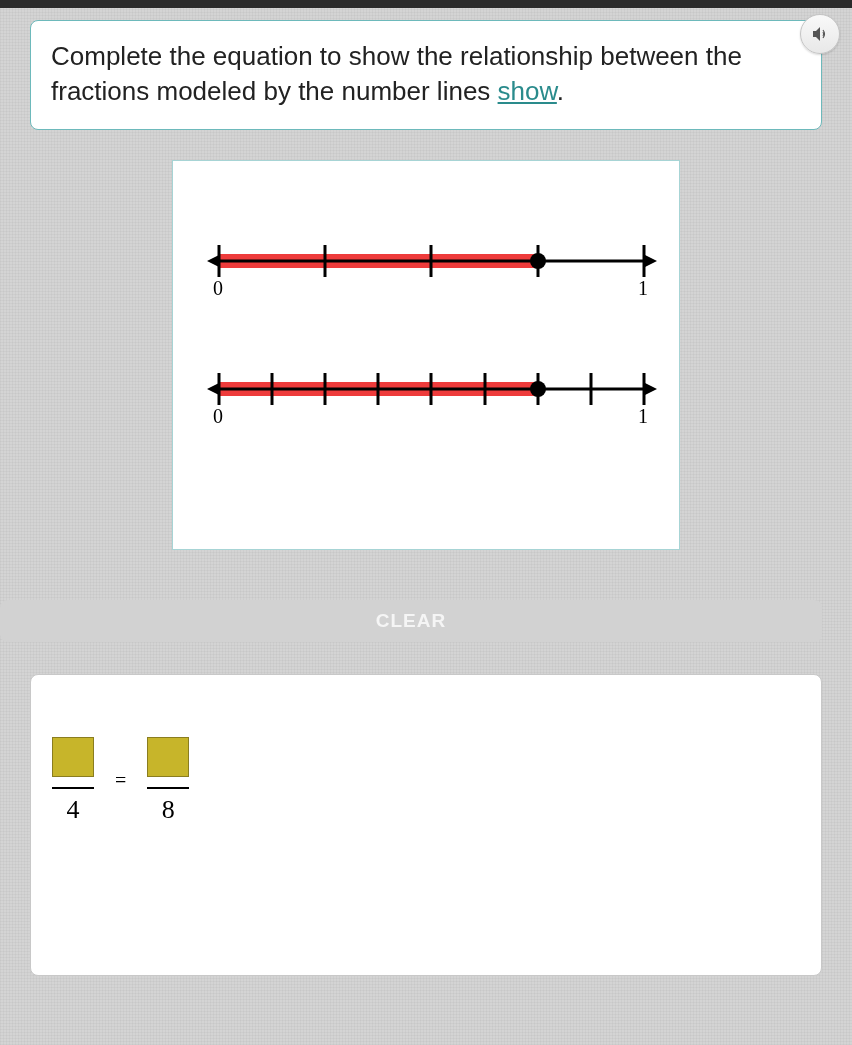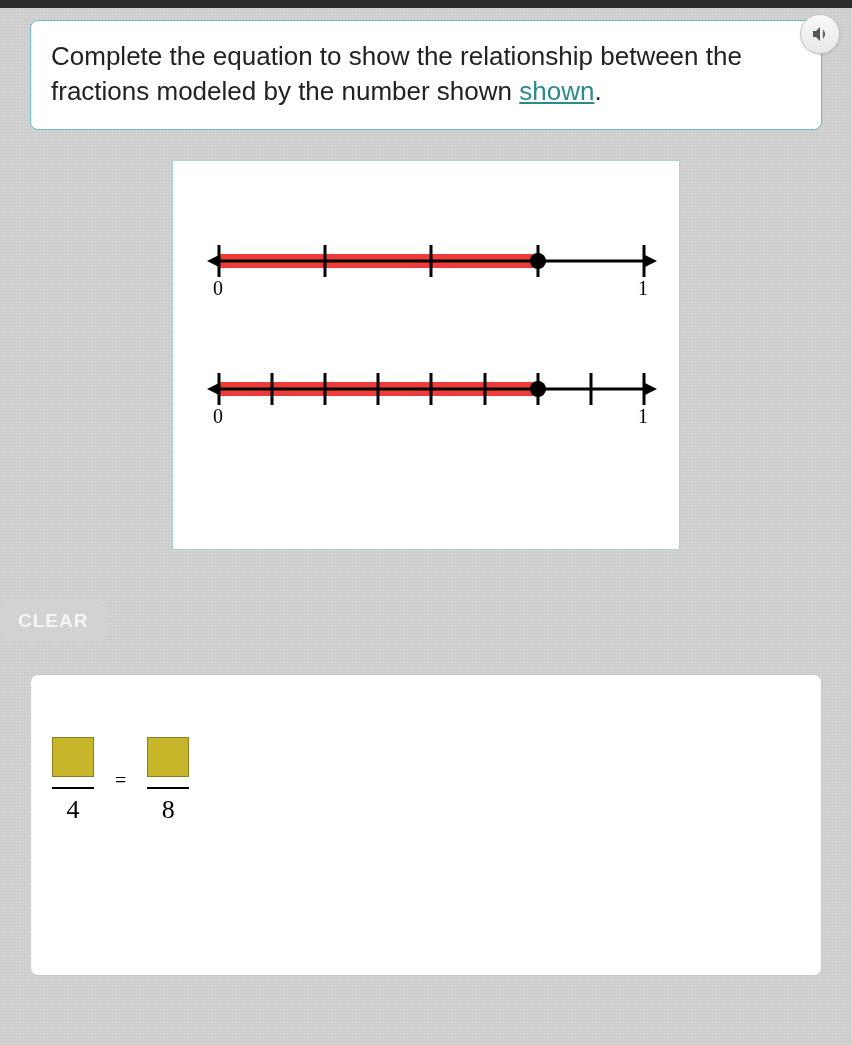--- a/index.html
+++ b/index.html
@@ -66,20 +66,21 @@
     .nl-labels {
       position: absolute;
       font-size: 20px;
       font-family: 'Times New Roman', serif;
     }
     .btn-row {
       display: flex;
       justify-content: space-between;
       margin: 50px 30px 0 0;
       gap: 24px;
+      flex-direction: column;
     }
     .action-btn {
       background: #d2d2d2;
       border: none;
       border-radius: 8px;
       padding: 10px 18px;
       font-size: 19px;
       font-weight: bold;
       color: #f5f5f5;
       cursor: pointer;
@@ -137,21 +138,21 @@
 
 <button class="audio-btn">
   <svg width="20" height="20" viewBox="0 0 20 20">
     <path d="M3 7 L6 7 L10 3 L10 17 L6 13 L3 13 Z" fill="#555"></path>
     <path d="M13 6 Q16 10 13 14" stroke="#555" stroke-width="1.2" fill="none"></path>
     <path d="M13 8 Q14.5 10 13 12" stroke="#555" stroke-width="1.2" fill="none"></path>
   </svg>
 </button>
 
 <div class="question-box">
-  <span>Complete the equation to show the relationship between the fractions modeled by the number shown </span><span class="link-word">shown</span><span>.</span>
+  <span>Complete the equation to show the relationship between the fractions modeled by the number lines </span><span class="link-word">show</span><span>.</span>
 </div>
 
 <div class="figure-box">
 
   <svg class="numline nl1" width="450" height="60" viewBox="0 0 450 60">
     <line x1="5" y1="30" x2="445" y2="30" stroke="#000" stroke-width="3"></line>
     <polygon points="0,30 12,24 12,36" fill="#000"></polygon>
     <polygon points="450,30 438,24 438,36" fill="#000"></polygon>
     <line x1="12" y1="30" x2="331" y2="30" stroke="#ee3b3b" stroke-width="14"></line>
     <line x1="12" y1="30" x2="331" y2="30" stroke="#000" stroke-width="3"></line>

